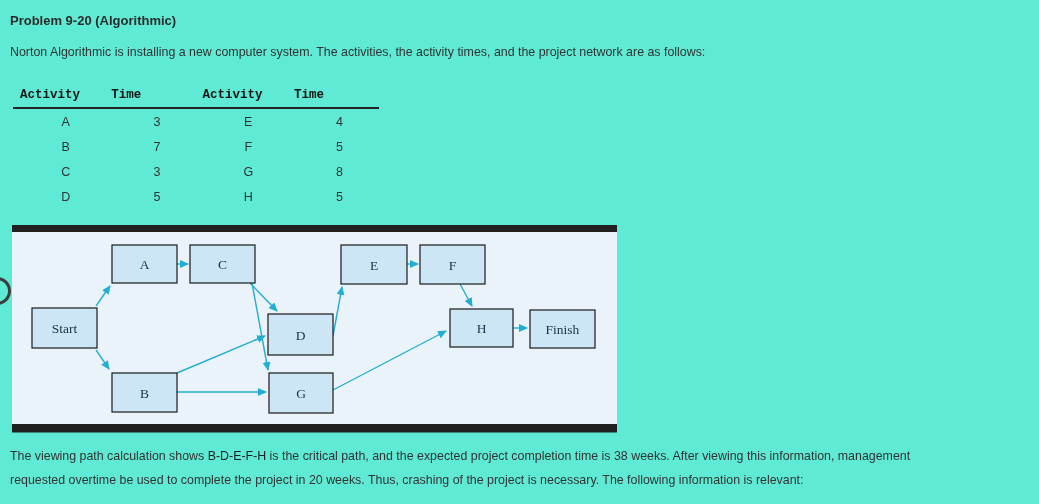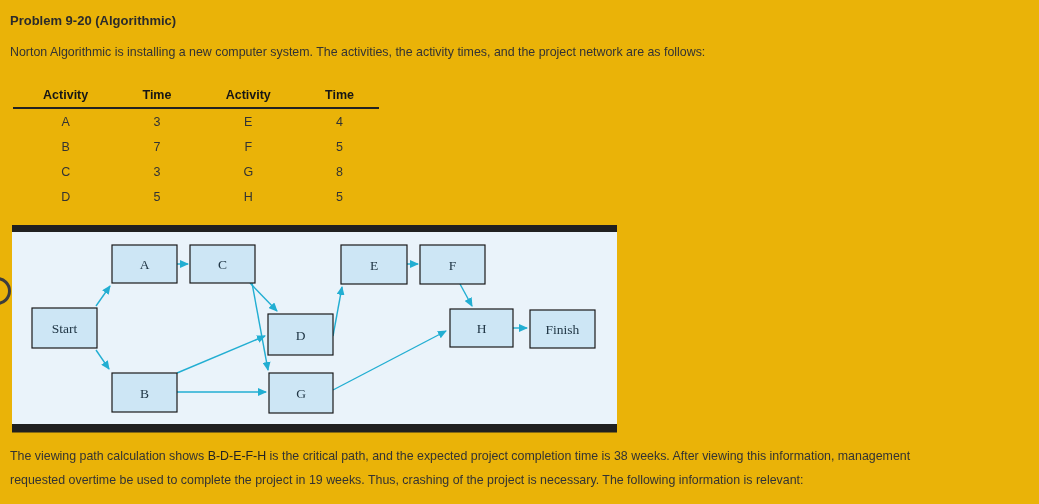--- a/index.html
+++ b/index.html
@@ -1,23 +1,23 @@
 <!DOCTYPE html>
 <html><head>
 <meta charset="utf-8">
 <style>
   html,body{margin:0;padding:0;background:#fff;}
-  .page{position:relative;width:1039px;height:504px;background:#eab308;overflow:hidden;
+  .page{position:relative;width:1039px;height:504px;background:#5eead4;overflow:hidden;
         font-family:"Liberation Sans",sans-serif;}
   .title{position:absolute;left:10px;top:13px;font-size:13px;font-weight:bold;color:#2b2b2b;
          line-height:15px;margin:0;}
   .intro{position:absolute;left:10px;top:45px;font-size:12.4px;color:#333;line-height:15px;margin:0;}
   .t-head,.t-body{position:absolute;left:20px;display:grid;grid-template-columns:repeat(4,91.3px);}
   .t-head{top:84px;}
-  .th{height:23px;line-height:23px;text-align:center;font-weight:bold;font-size:12.5px;color:#161616;}
+  .th{height:23px;line-height:23px;text-align:left;font-weight:bold;font-size:12.5px;color:#161616;font-family:Liberation Mono, monospace;}
   .t-rule{position:absolute;left:13px;top:107px;width:366px;height:1.5px;background:#222;}
   .t-body{top:110px;}
   .td{height:25px;line-height:25px;text-align:center;font-size:12.5px;color:#333;}
   .diagram{position:absolute;left:12px;top:224px;width:605px;height:209px;}
   .ring{position:absolute;left:-17px;top:277px;width:28px;height:28px;box-sizing:border-box;
         border:3.5px solid #3d3d3d;border-radius:50%;}
   .footer{position:absolute;left:10px;top:445px;width:1025px;font-size:12.4px;color:#333;
           line-height:23.5px;margin:0;}
   .footer b{font-weight:normal;color:#222;margin-top:36px;}
 </style>
@@ -111,14 +111,14 @@
           <rect x="100" y="149" width="65" height="39" fill="#cde6f5" stroke="#1a1a1a" stroke-width="1.2"></rect>
           <text x="132.5" y="169" text-anchor="middle" dominant-baseline="central" font-family="&quot;Liberation Serif&quot;, serif" font-size="13.5" fill="#203645">B</text>
         </g>
         <g>
           <rect x="257" y="149" width="64" height="40" fill="#cde6f5" stroke="#1a1a1a" stroke-width="1.2"></rect>
           <text x="289" y="169.5" text-anchor="middle" dominant-baseline="central" font-family="&quot;Liberation Serif&quot;, serif" font-size="13.5" fill="#203645">G</text>
         </g>
       </svg></div>
   <div class="ring"></div>
 
-  <p class="footer"><span>The viewing path calculation shows </span><b>B-D-E-F-H</b><span> is the critical path, and the expected project completion time is 38 weeks. After viewing this information, management</span><br><span>requested overtime be used to complete the project in 19 weeks. Thus, crashing of the project is necessary. The following information is relevant:</span></p>
+  <p class="footer"><span>The viewing path calculation shows </span><b>B-D-E-F-H</b><span> is the critical path, and the expected project completion time is 38 weeks. After viewing this information, management</span><br><span>requested overtime be used to complete the project in 20 weeks. Thus, crashing of the project is necessary. The following information is relevant:</span></p>
 </div>
 
 </body></html>

